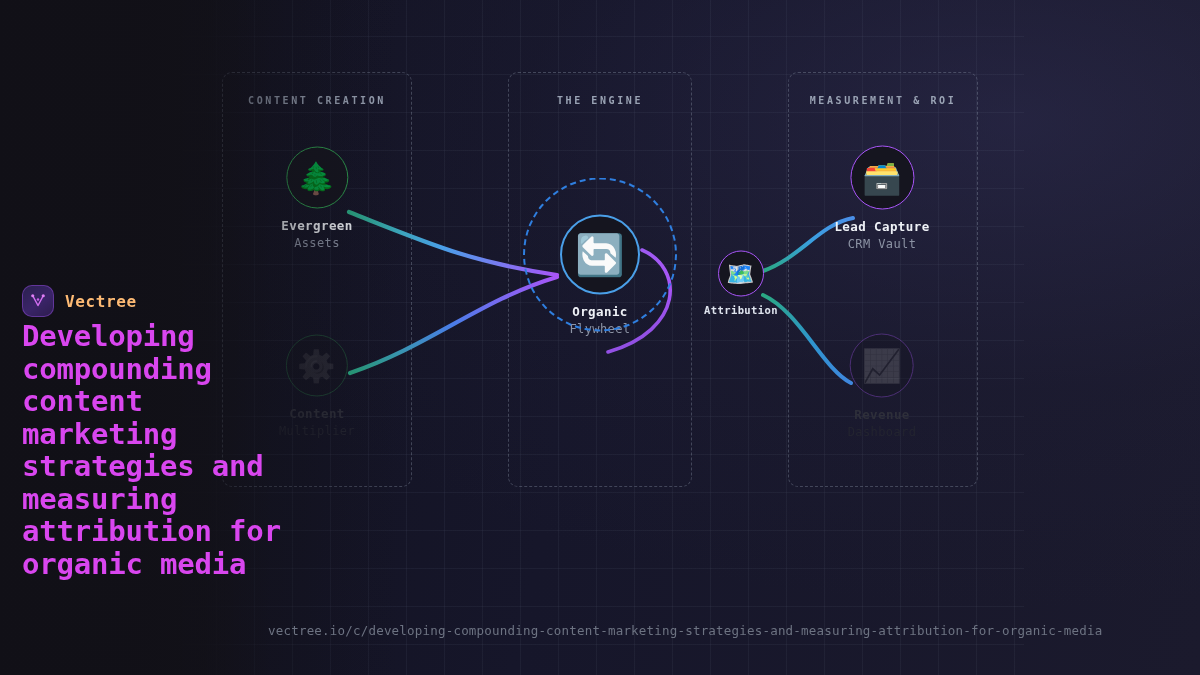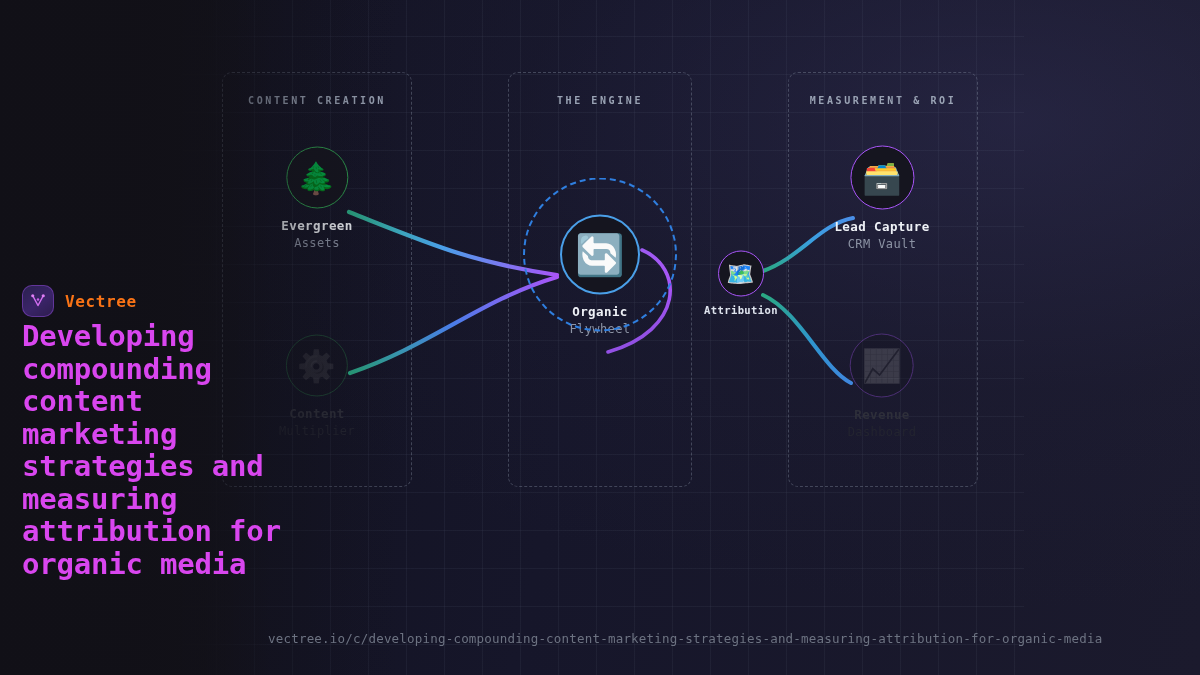--- a/index.html
+++ b/index.html
@@ -120,38 +120,37 @@
     position:absolute; left:22px; top:285px;
     display:flex; align-items:center; gap:11px;
   }
   .brand-mark{
     width:32px; height:32px; border-radius:10px;
     background:linear-gradient(145deg,#2b2150 0%,#3a2468 55%,#2d1d4e 100%);
     border:1px solid rgba(168,85,247,0.40);
     display:flex; align-items:center; justify-content:center;
   }
   .brand-name{
-    font-size:16px; font-weight:700; color:#f97316; letter-spacing:0.6px;
+    font-size:16px; font-weight:700; color:#fdba74; letter-spacing:0.6px;
   }
   .headline{
     position:absolute; left:22px; top:320px; width:262px;
     font-size:29px;
     line-height:32.5px;
     font-weight:700;
     color:#d946ef;
     letter-spacing:-0.2px;
     word-break:break-word;
   }
   .url{
     position:absolute; left:268px; top:623px;
     font-size:12.5px;
     color:#6d7382;
     letter-spacing:0.2px;
     white-space:nowrap;
-    margin-top:8px;
   }
 </style>
 </head>
 <body>
 
 <div id="stage">
 
   <div class="bg-right-wash"></div>
   <div class="bg-grid"></div>
   <div class="bg-left-panel"></div>

